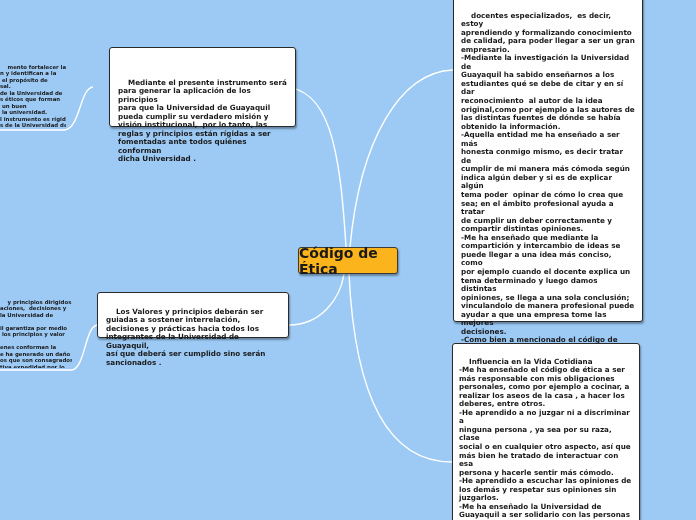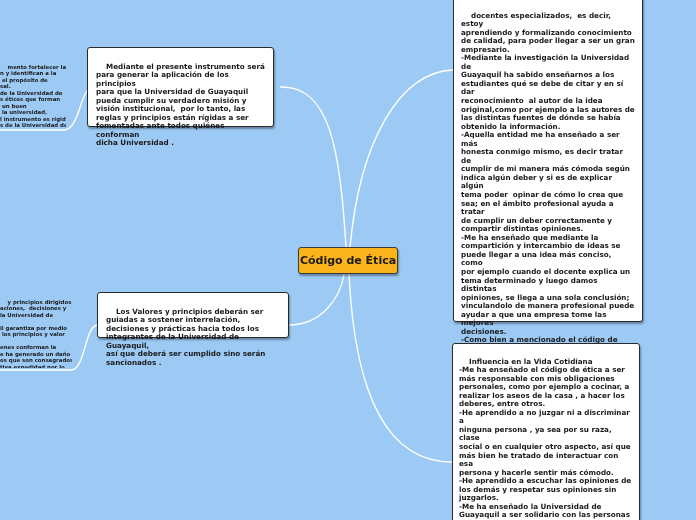--- a/index.html
+++ b/index.html
@@ -14,21 +14,21 @@
     position:absolute; background:#ffffff; border:1px solid #2a2a2a; border-radius:3px;
     box-shadow:1px 2px 2px rgba(0,0,0,0.35);
     color:#1a1a1a; font-weight:bold; font-size:7.2px; line-height:8.55px;
     box-sizing:border-box; white-space:pre-wrap;
   }
   .central {
     position:absolute; left:298px; top:247px; width:100px; height:27px;
     background:#fbb41b; border:1px solid #3a3a3a; border-radius:3px;
     box-shadow:1px 2px 2px rgba(0,0,0,0.35);
     box-sizing:border-box; display:flex; align-items:center; justify-content:center;
-    font-weight:bold; font-size:11px; color:#1a1a1a;
+    font-weight:bold; font-size:14px; color:#1a1a1a;
   }
   .leaf {
     position:absolute; color:#1a1a1a; font-size:5.4px; line-height:6.5px;
     white-space:pre; overflow:hidden; font-weight:bold;
   }
 </style>
 </head>
 <body>
 
 <div class="canvas">
@@ -47,21 +47,21 @@
       <path d="M93 87 C 80 88, 80 128, 65 130 L 0 130"></path>
 
       <path d="M97 325 C 85 327, 85 368, 72 370 L 0 370"></path>
     </g>
   </svg>
 
   <div class="central">
     <span>Código de Ética</span>
   </div>
 
-  <div class="node" style="left:87px; top:47px; width:187px; height:80px; padding:6px 8px;">
+  <div class="node" style="left:109px; top:47px; width:187px; height:80px; padding:22px 8px;">
     <span>Mediante el presente instrumento será
 para generar la aplicación de los principios
 para que la Universidad de Guayaquil
 pueda cumplir su verdadero misión y
 visión institucional,  por lo tanto, las
 reglas y principios están rígidas a ser
 fomentadas ante todos quiénes conforman
 dicha Universidad .</span>
   </div>
   <div class="leaf" style="left:0; top:57px; width:66px; height:70px;">

